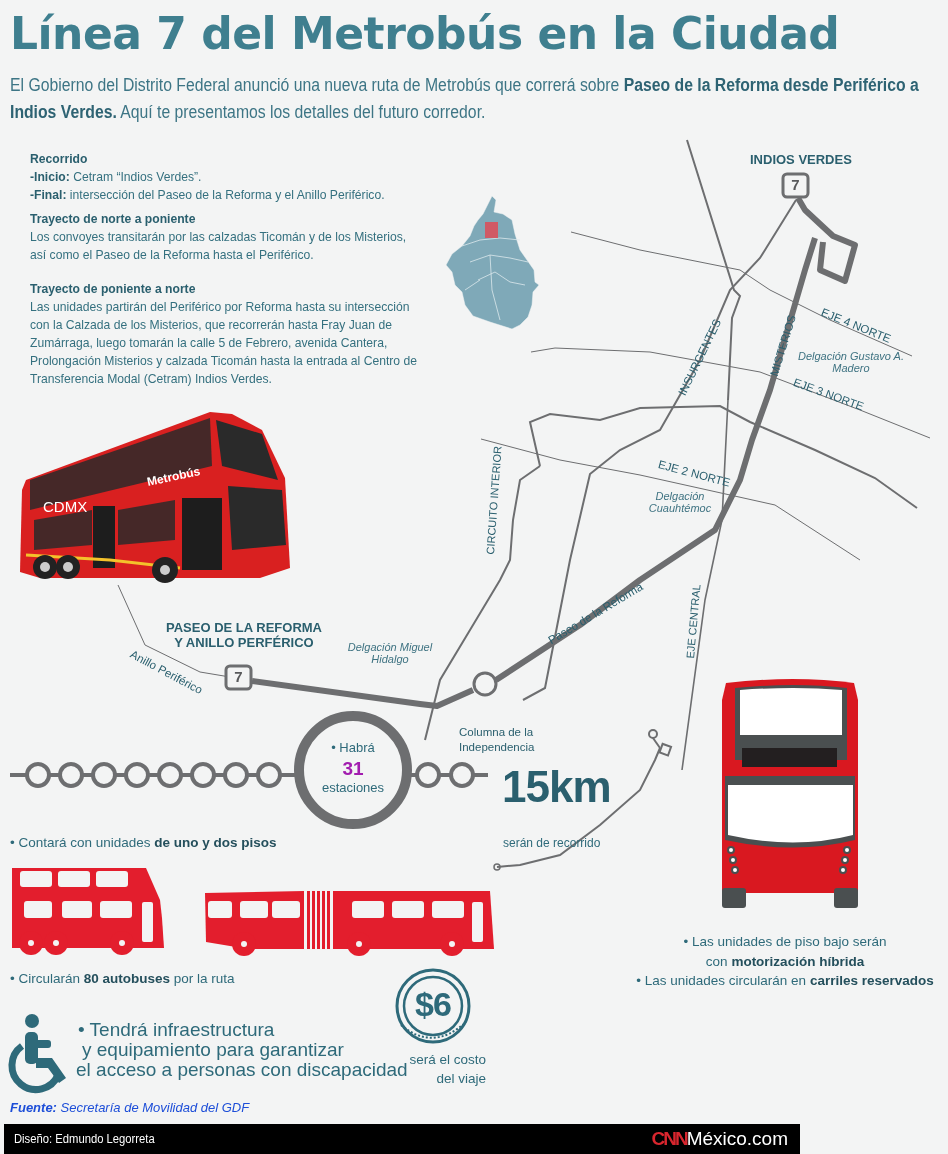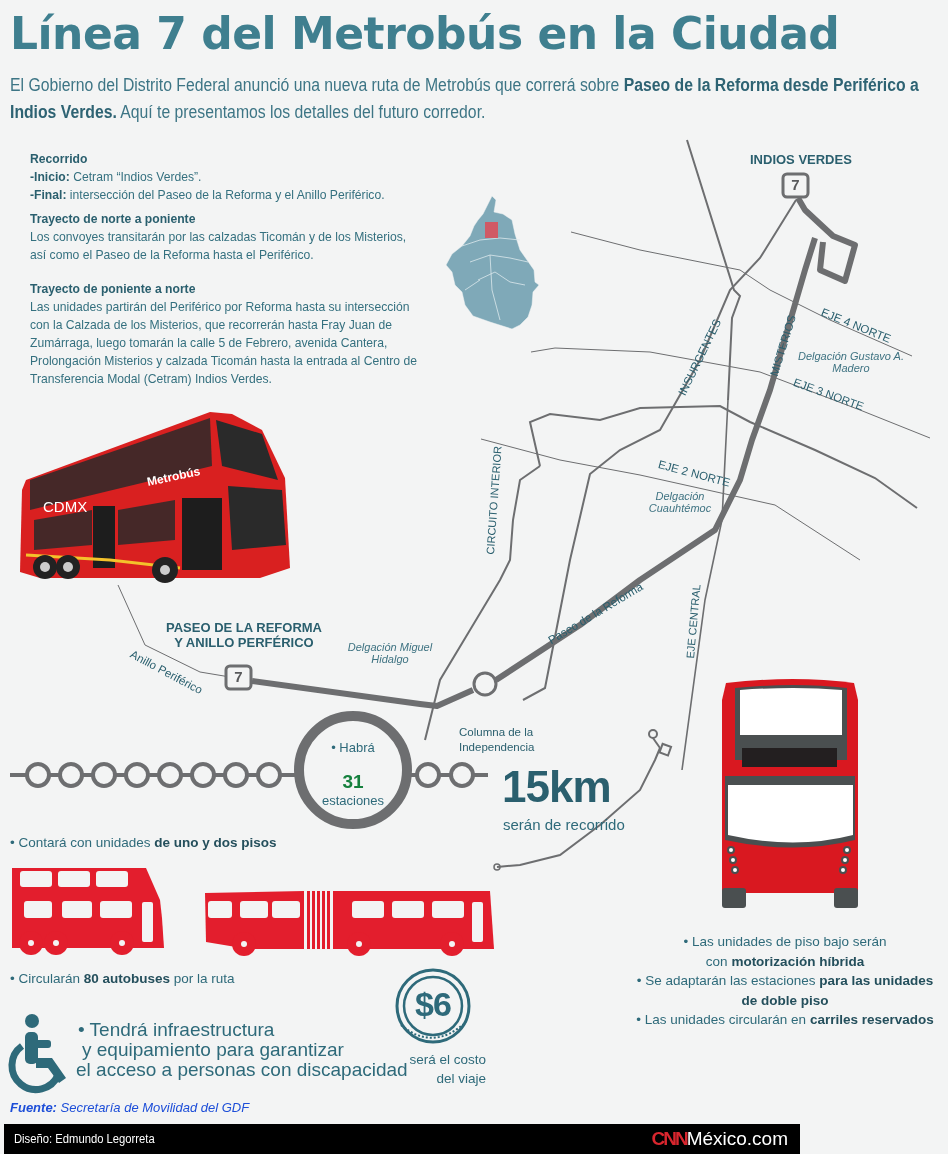--- a/index.html
+++ b/index.html
@@ -224,44 +224,43 @@
     <div>Delgación Miguel</div>
     <div>Hidalgo</div>
   </div>
 <div class="abs maplabel" style="left:459px;top:725px;font-weight:normal;font-size:11.5px;line-height:15px">
     <div>Columna de la</div>
     <div>Independencia</div>
   </div>
 
 <div class="abs" style="left:300px;top:740px;width:106px;text-align:center">
   <div class="sm">• Habrá</div>
-  <div style="font-size:19px;font-weight:bold;color:#15803d;margin-top:16px">31</div>
+  <div style="font-size:19px;font-weight:bold;color:#a21caf;margin-top:3px">31</div>
   <div class="sm">estaciones</div>
 </div>
 <div class="abs" style="left:502px;top:762px;font-size:44px;font-weight:bold;color:#2a5f6e;letter-spacing:-1px">15km</div>
-<div class="abs sm" style="left:503px;top:816px;font-size:15px">serán de recorrido</div>
+<div class="abs sm" style="left:503px;top:836px;font-size:12px">serán de recorrido</div>
 
 <div class="abs sm" style="left:10px;top:835px;font-size:13.5px"><span>• Contará con unidades </span><b>de uno y dos pisos</b></div>
 <div class="abs sm" style="left:10px;top:971px;font-size:13.5px"><span>• Circularán </span><b>80 autobuses</b><span> por la ruta</span></div>
 
 <div class="abs sm" style="left:78px;top:1020px;font-size:19px;line-height:20px">
   <div>• Tendrá infraestructura</div>
   <div style="padding-left:4px">y equipamiento para garantizar</div>
   <div style="margin-left:-2px">el acceso a personas con discapacidad</div>
 </div>
 
 <div class="abs" style="left:397px;top:985px;width:72px;text-align:center;font-size:34px;font-weight:bold;color:#2e6a7a;letter-spacing:-1px">$6</div>
 <div class="abs sm" style="left:380px;top:1050px;width:106px;text-align:right;font-size:13.5px;line-height:19px">
     <div>será el costo</div>
     <div>del viaje</div>
   </div>
 
 <div class="abs bullets">
   <div><span>• Las unidades de piso bajo serán</span><br><span>con </span><b>motorización híbrida</b></div>
-  <div><span>• Se adaptarán las estaciones </span><b>para las unidades de doble piso</b></div>
   <div><span>• Las unidades circularán en </span><b>carriles reservados</b></div>
 </div>
 
 <div class="abs" style="left:10px;top:1100px;font-size:13px;font-style:italic;color:#1d4ed8"><b>Fuente:</b><span> Secretaría de Movilidad del GDF</span></div>
 
 <div class="abs footer">
   <div class="des">Diseño: Edmundo Legorreta</div>
   <div class="cnn"><span class="red">CNN</span><span>México.com</span></div>
 </div>
 

